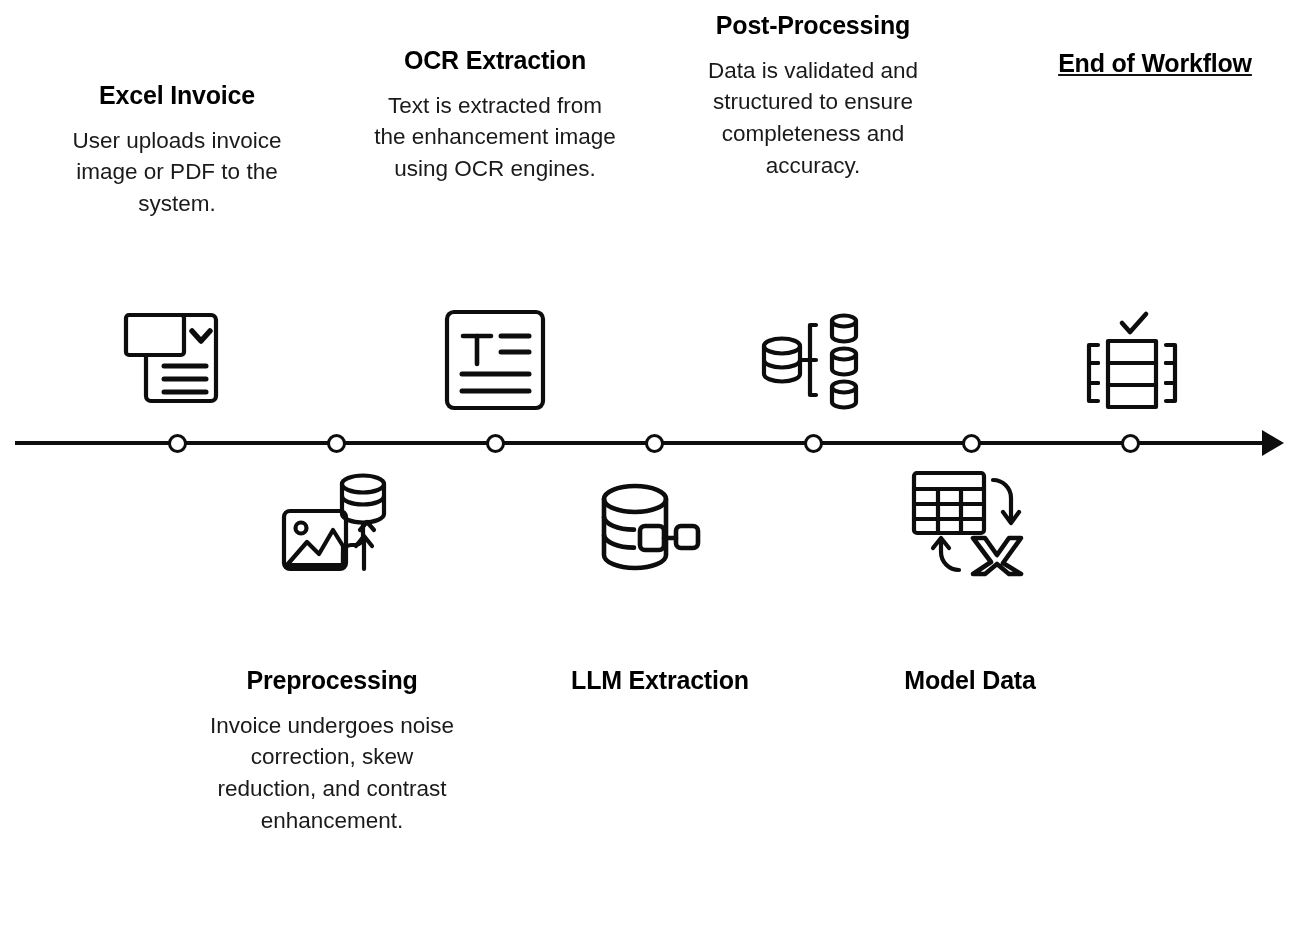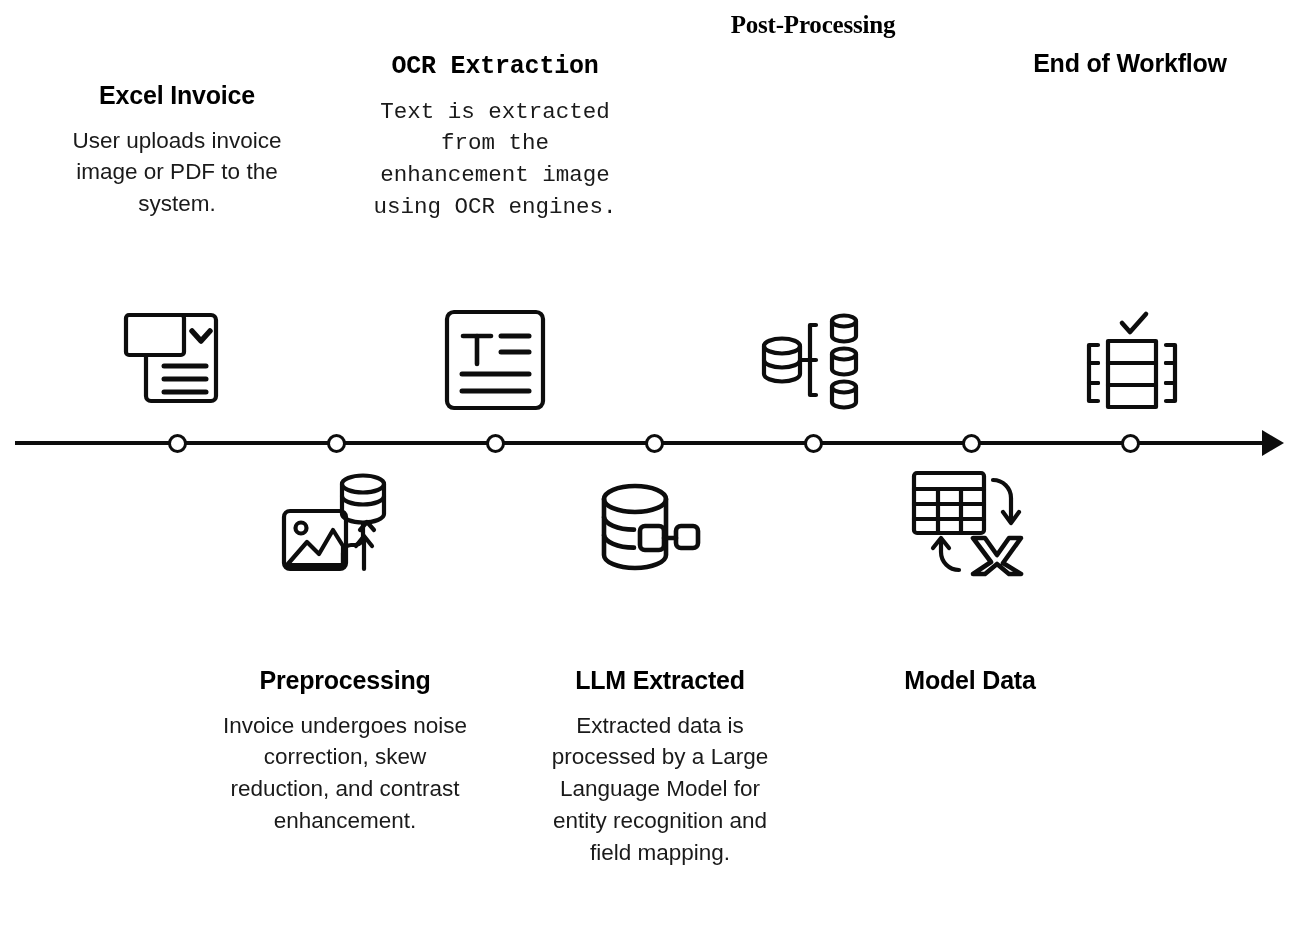--- a/index.html
+++ b/index.html
@@ -128,26 +128,26 @@
 
       <path d="M82 53 v14 a8 8 0 0 1 -8 8 h-4 a8 8 0 0 0 -8 8 v11" fill="none"></path>
       <polyline points="79,60 86,52 93,60" fill="none"></polyline>
       <path d="M83 99 v-32" stroke="none"></path>
       <polyline points="76,75 83,66 90,75" fill="none" stroke="none"></polyline>
 
       <line x1="83" y1="99" x2="83" y2="67"></line>
       <polyline points="75,76 83,66 91,76" fill="none"></polyline>
     </svg>
   </div>
-  <div class="textblock tb-below" style="left:207px; top:665px;margin-left:13px;">
+  <div class="textblock tb-below" style="left:207px; top:665px;">
     <div class="title">Preprocessing</div>
     <div class="desc">Invoice undergoes noise correction, skew reduction, and contrast enhancement.</div>
   </div>
 
-  <div class="textblock tb-above" style="left:370px; top:52px;font-family:Liberation Mono, monospace;">
+  <div class="textblock tb-above" style="left:370px; top:45px;">
     <div class="title">OCR Extraction</div>
     <div class="desc">Text is extracted from the enhancement image using OCR engines.</div>
   </div>
   <div class="icon" style="left:443px; top:308px;">
     <svg width="104" height="104" viewBox="0 0 104 104" fill="none" stroke="#0d0d0d" stroke-width="4.2" stroke-linecap="round" stroke-linejoin="round">
       <rect x="4" y="4" width="96" height="96" rx="7" fill="#fff"></rect>
 
       <line x1="20" y1="28" x2="48" y2="28" stroke-width="4.6"></line>
       <line x1="34" y1="28" x2="34" y2="56" stroke-width="4.6"></line>
 
@@ -165,26 +165,26 @@
       <path d="M7 17 v56 a31 13 0 0 0 62 0 v-56"></path>
       <path d="M7 35 a31 13 0 0 0 30 12.6"></path>
       <path d="M7 53 a31 13 0 0 0 30 12.6"></path>
 
       <rect x="43" y="44" width="24" height="24" rx="5" fill="#fff"></rect>
       <rect x="79" y="44" width="22" height="22" rx="5" fill="#fff"></rect>
       <line x1="67" y1="56" x2="79" y2="56"></line>
     </svg>
   </div>
   <div class="textblock tb-below" style="left:535px; top:665px;">
-    <div class="title">LLM Extracted</div>
-    <div class="desc">Extracted data is processed by a Large Language Model for entity recognition and field mapping.</div>
-  </div>
-
-  <div class="textblock tb-above" style="left:688px; top:10px;font-family:Liberation Serif, serif;">
+    <div class="title">LLM Extraction</div>
+  </div>
+
+  <div class="textblock tb-above" style="left:688px; top:10px;">
     <div class="title">Post-Processing</div>
+    <div class="desc">Data is validated and structured to ensure completeness and accuracy.</div>
   </div>
   <div class="icon" style="left:762px; top:310px;">
     <svg width="104" height="100" viewBox="0 0 104 100" fill="none" stroke="#0d0d0d" stroke-width="4.2" stroke-linecap="round" stroke-linejoin="round">
 
       <ellipse cx="20" cy="36" rx="18" ry="7.5" fill="#fff"></ellipse>
       <path d="M2 36 v28 a18 7.5 0 0 0 36 0 v-28"></path>
       <path d="M2 50 a18 7.5 0 0 0 36 0"></path>
 
       <line x1="38" y1="50" x2="54" y2="50"></line>
       <path d="M54 15 h-6 v70 h6" fill="none"></path>
@@ -214,21 +214,21 @@
       <path d="M62 68 L74 68 L86 85 L98 68 L110 68 L92 93 L110 104 L98 104 L86 94 L74 104 L62 104 L80 92 Z" fill="none" stroke-width="4.6" stroke-linejoin="round"></path>
 
       <path d="M48 100 a18 18 0 0 1 -18 -18 v-12" fill="none"></path>
       <polyline points="22,78 30,68 38,78" fill="none"></polyline>
     </svg>
   </div>
   <div class="textblock tb-below" style="left:845px; top:665px;">
     <div class="title">Model Data</div>
   </div>
 
-  <div class="textblock tb-above" style="left:1005px; top:48px;">
+  <div class="textblock tb-above" style="left:1030px; top:48px;text-decoration:underline;">
     <div class="title">End of Workflow</div>
   </div>
   <div class="icon" style="left:1078px; top:305px;">
     <svg width="108" height="108" viewBox="0 0 108 108" fill="none" stroke="#0d0d0d" stroke-width="4.2" stroke-linecap="round" stroke-linejoin="round">
 
       <polyline points="44,18 52,27 68,9" fill="none" stroke-width="4.6"></polyline>
 
       <rect x="30" y="36" width="48" height="66" fill="#fff"></rect>
       <line x1="30" y1="58" x2="78" y2="58"></line>
       <line x1="30" y1="80" x2="78" y2="80"></line>

